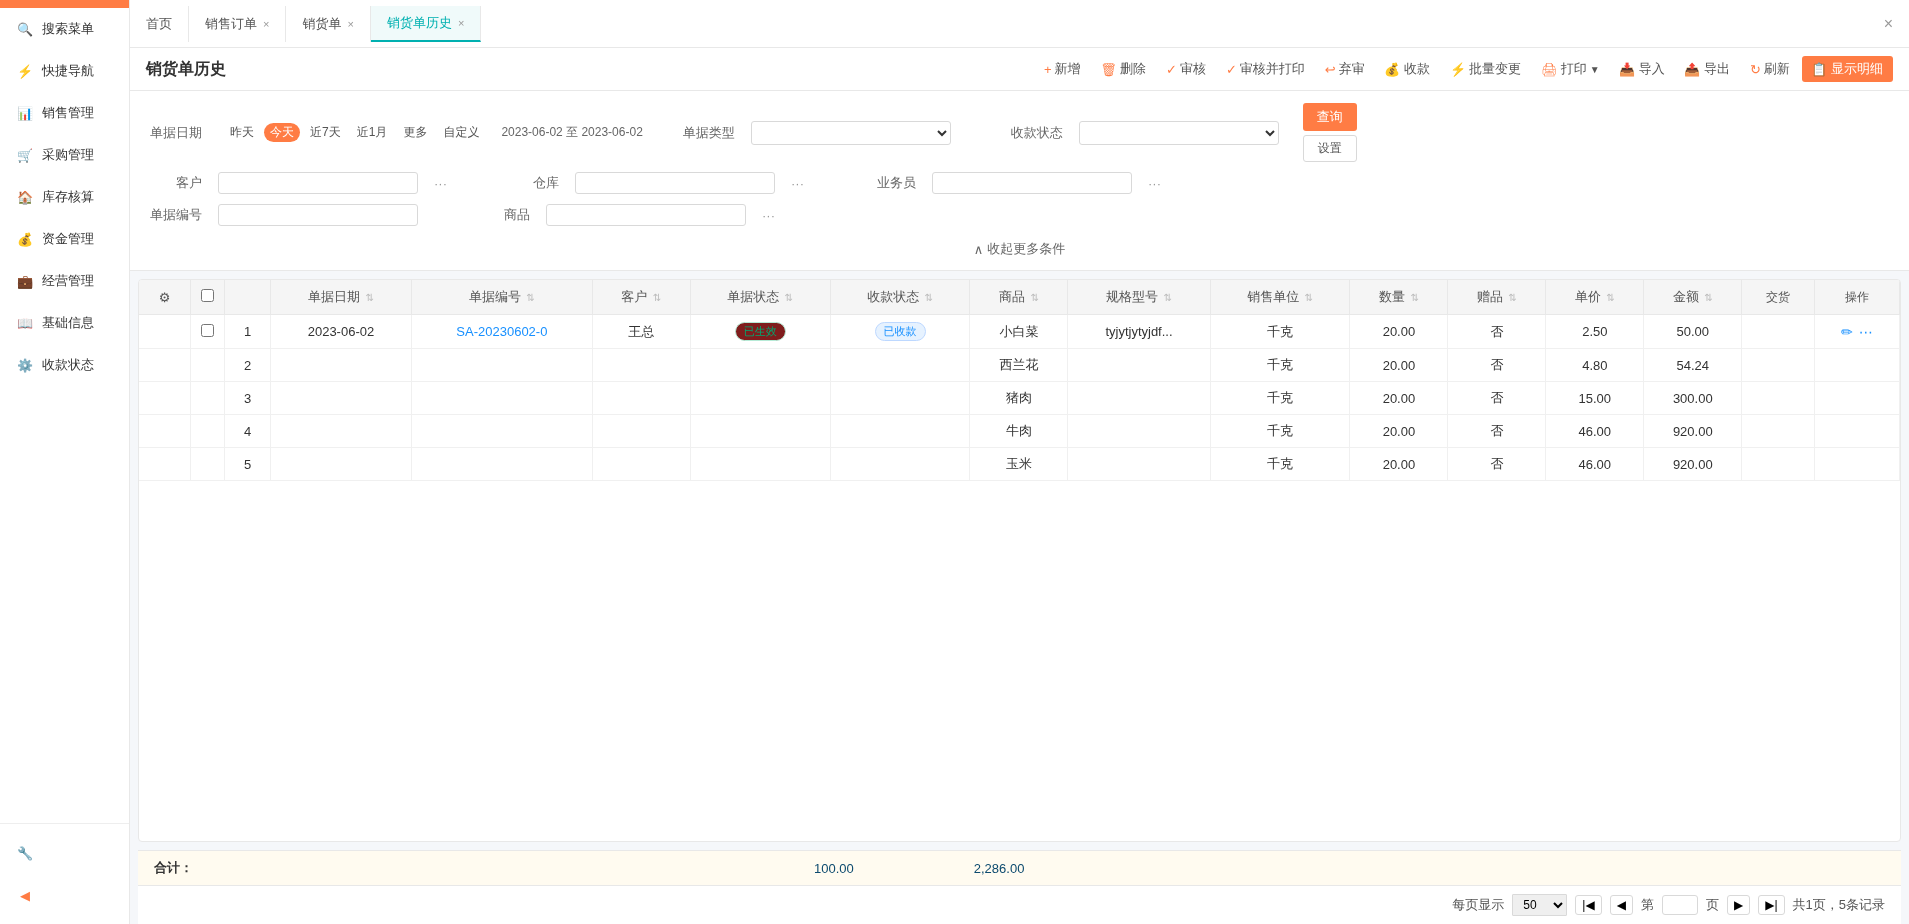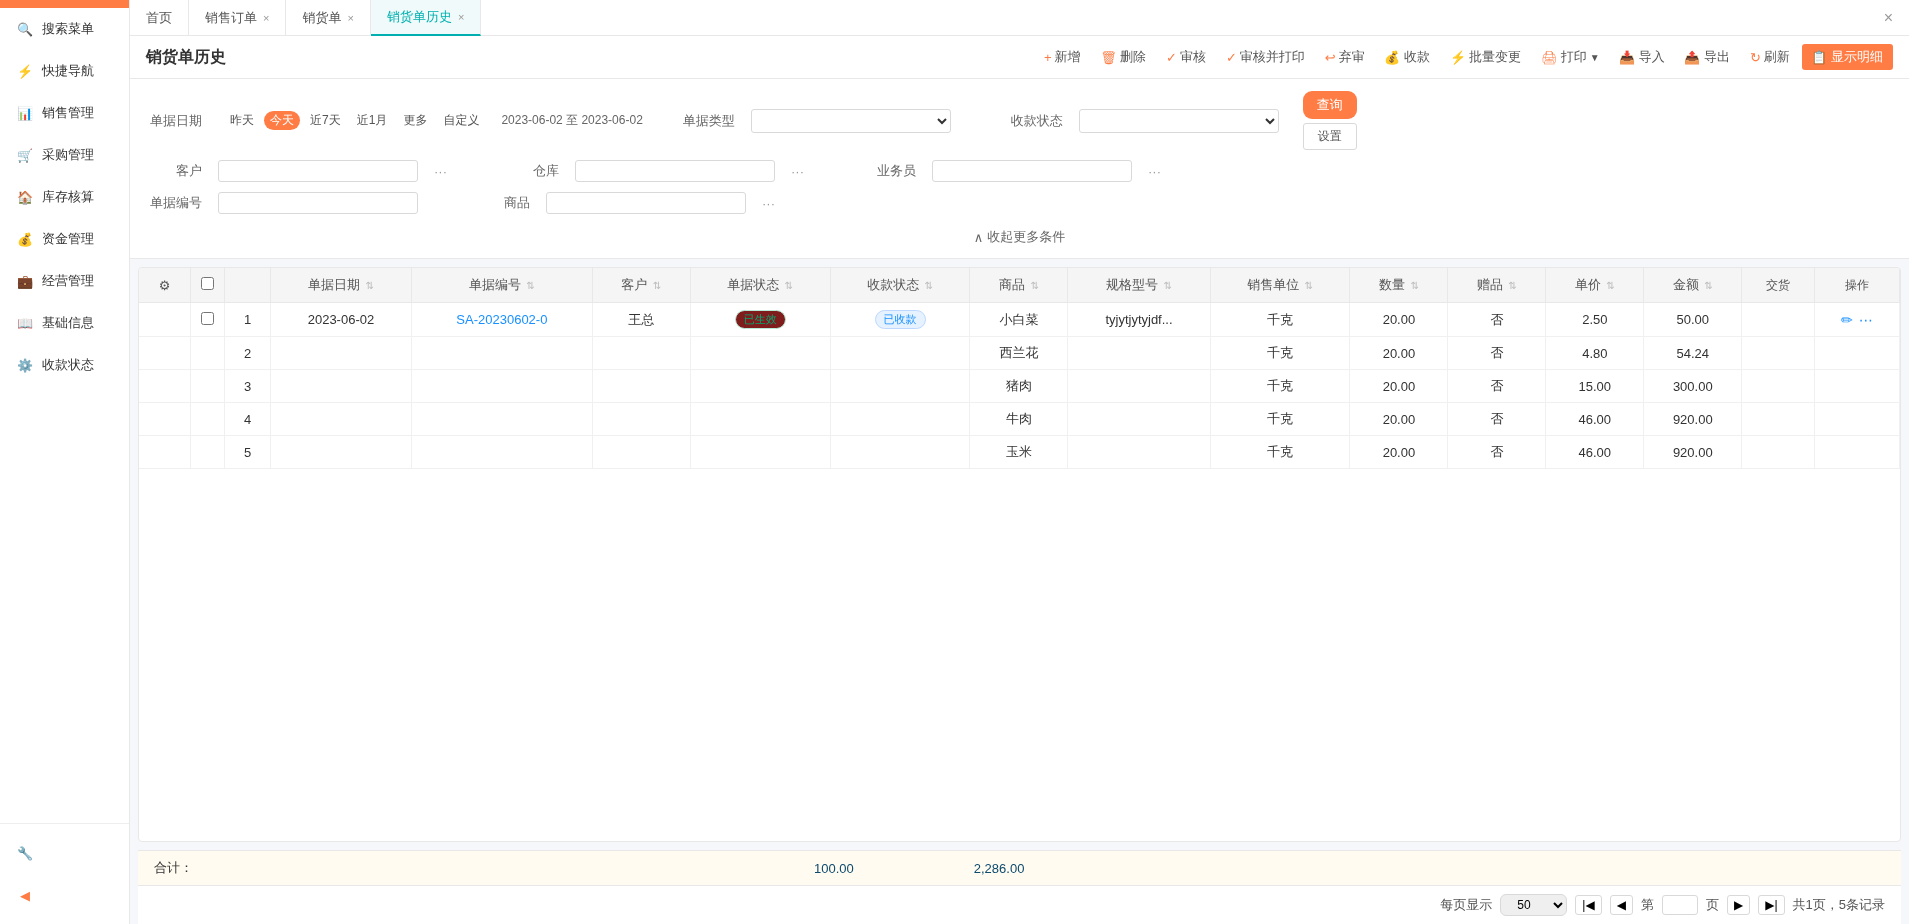--- a/index.html
+++ b/index.html
@@ -37,21 +37,21 @@
 
     
     .main { flex: 1; display: flex; flex-direction: column; overflow: hidden; }
 
     
     .tab-bar {
       display: flex;
       align-items: center;
       background: #fff;
       border-bottom: 1px solid #e8e8e8;
-      height: 36px;
+      height: 48px;
       padding-left: 0;
       flex-shrink: 0;
     }
     .tab {
       display: flex;
       align-items: center;
       padding: 0 16px;
       height: 36px;
       cursor: pointer;
       color: #555;
@@ -182,21 +182,21 @@
       color: #666;
       cursor: pointer;
       font-size: 12px;
       gap: 4px;
       padding: 4px 0;
     }
     .query-btn {
       background: #ff7c44;
       color: #fff;
       border: none;
-      border-radius: 9px;
+      border-radius: 3px;
       padding: 5px 14px;
       cursor: pointer;
       font-size: 13px;
     }
     .setting-btn {
       background: #fff;
       color: #555;
       border: 1px solid #d9d9d9;
       border-radius: 3px;
       padding: 4px 12px;
@@ -262,43 +262,43 @@
       background: #fffbf0;
       border-top: 1px solid #e8e8e8;
       display: flex;
       align-items: center;
       padding: 8px 16px;
       font-size: 13px;
       color: #333;
       flex-shrink: 0;
       margin: 0 8px;
     }
-    .summary-label { min-width: 80px; }
+    .summary-label { min-width: 80px; font-weight: bold; }
     .summary-values { display: flex; align-items: center; gap: 120px; margin-left: 580px; }
     .summary-value { font-weight: normal; color: #0c4a6e; }
 
     
     .pagination {
       display: flex;
       align-items: center;
       justify-content: flex-end;
       padding: 8px 16px;
       background: #fff;
       border-top: 1px solid #e8e8e8;
       gap: 8px;
       flex-shrink: 0;
       font-size: 13px;
       color: #555;
       margin: 0 8px;
     }
     .page-size-label { color: #555; }
     .page-size-select {
       border: 1px solid #d9d9d9;
-      border-radius: 6px;
-      padding: 2px 12px;
+      border-radius: 1px;
+      padding: 2px 6px;
       font-size: 12px;
     }
     .page-btn {
       border: 1px solid #d9d9d9;
       background: #fff;
       border-radius: 3px;
       padding: 2px 6px;
       cursor: pointer;
       font-size: 12px;
     }

